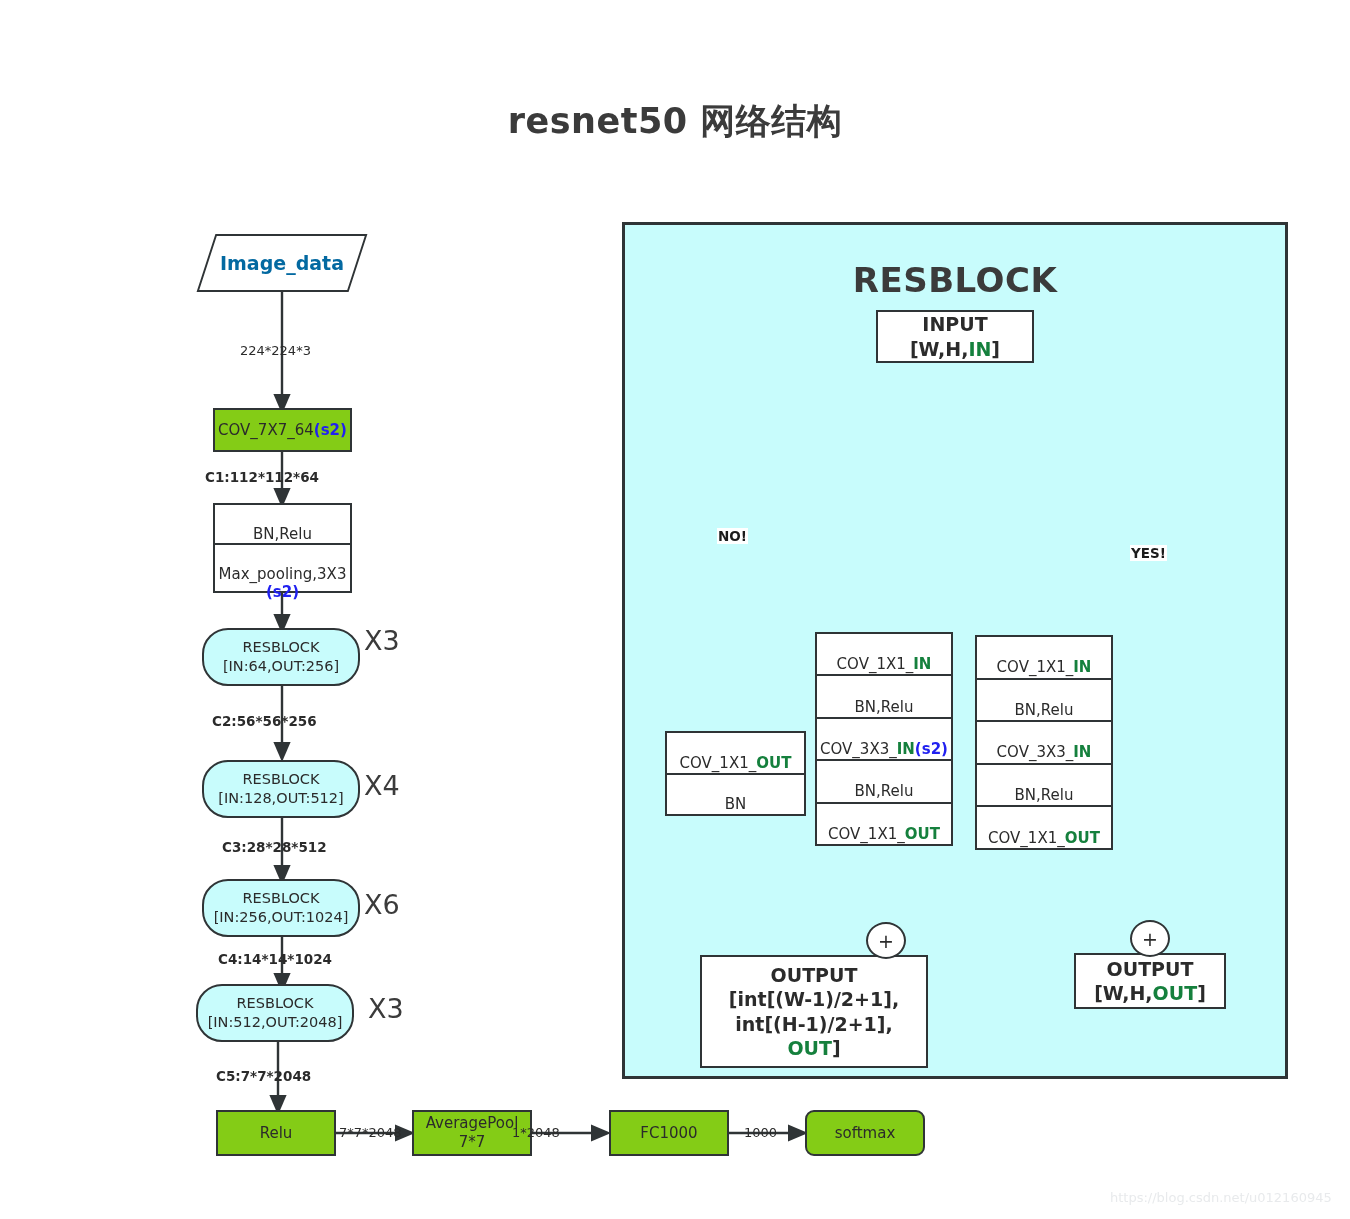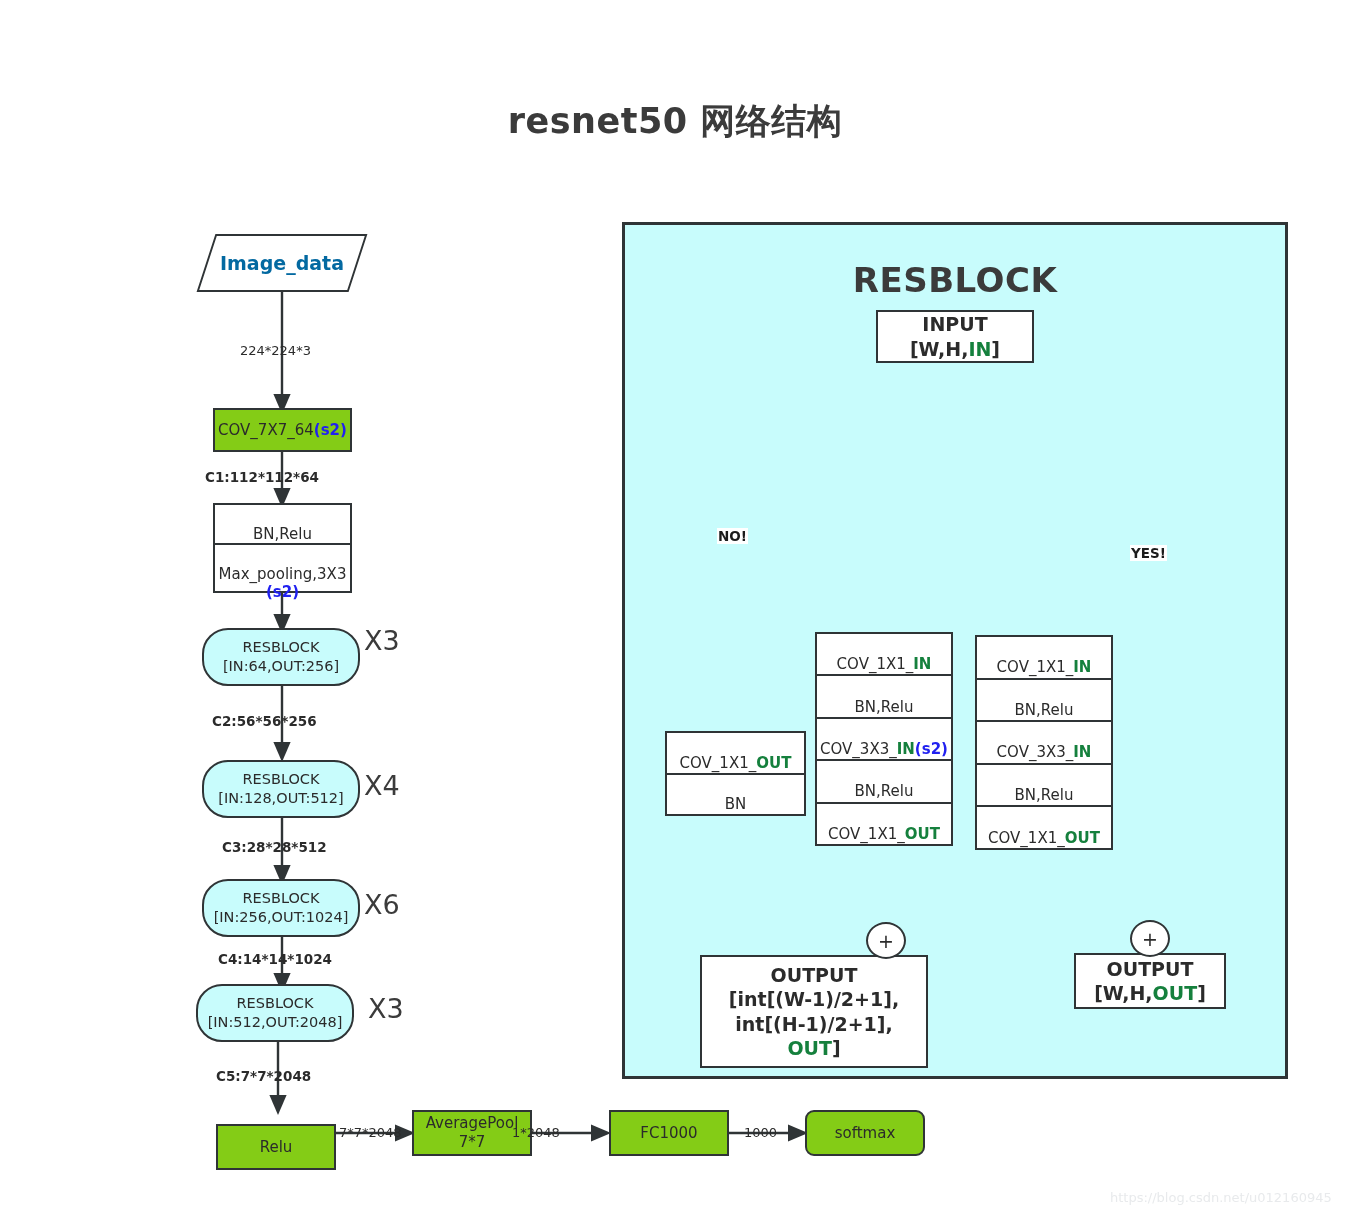--- a/index.html
+++ b/index.html
@@ -167,21 +167,21 @@
   <div class="xmult" style="left:364px;top:889px;">X6</div>
   <div class="edgelabel bold" style="left:218px;top:951px;">C4:14*14*1024</div>
 
   <div class="resblk" style="left:196px;top:984px;width:158px;height:58px;">
     <span>RESBLOCK</span>
     <span>[IN:512,OUT:2048]</span>
   </div>
   <div class="xmult" style="left:368px;top:993px;">X3</div>
   <div class="edgelabel bold" style="left:216px;top:1068px;">C5:7*7*2048</div>
 
-  <div class="box" style="left:216px;top:1110px;width:120px;height:46px;margin-top:14px;">Relu</div>
+  <div class="box" style="left:216px;top:1110px;width:120px;height:46px;">Relu</div>
   <div class="edgelabel" style="left:339px;top:1125px;">7*7*2048</div>
 
   <div class="box" style="left:412px;top:1110px;width:120px;height:46px;flex-direction:column;">
     <span>AveragePool</span>
     <span>7*7</span>
   </div>
   <div class="edgelabel" style="left:512px;top:1125px;">1*2048</div>
 
   <div class="box" style="left:609px;top:1110px;width:120px;height:46px;">FC1000</div>
   <div class="edgelabel" style="left:744px;top:1125px;">1000</div>

